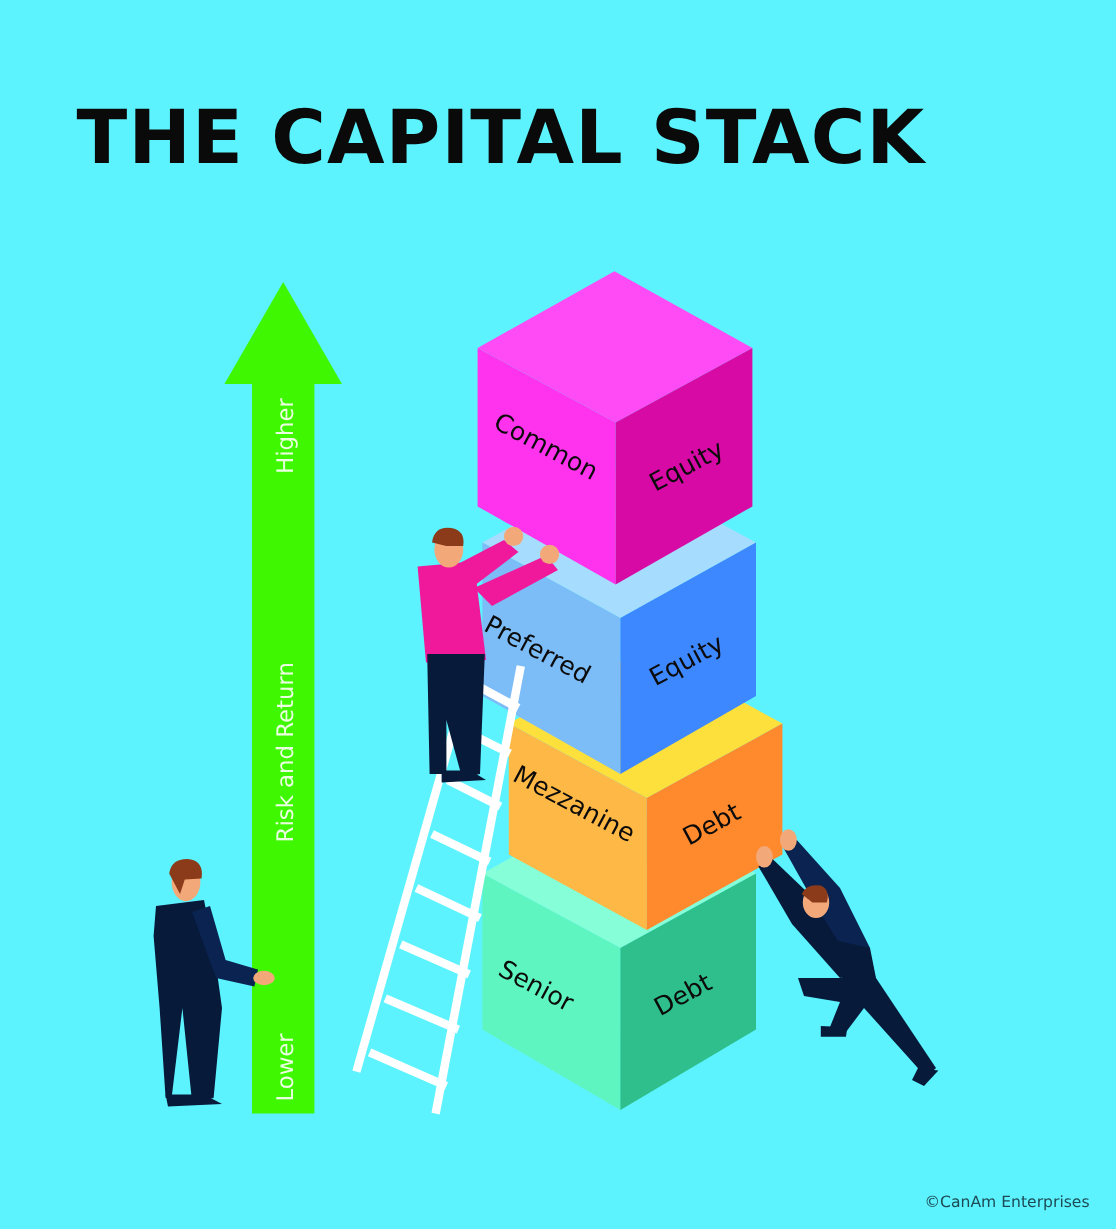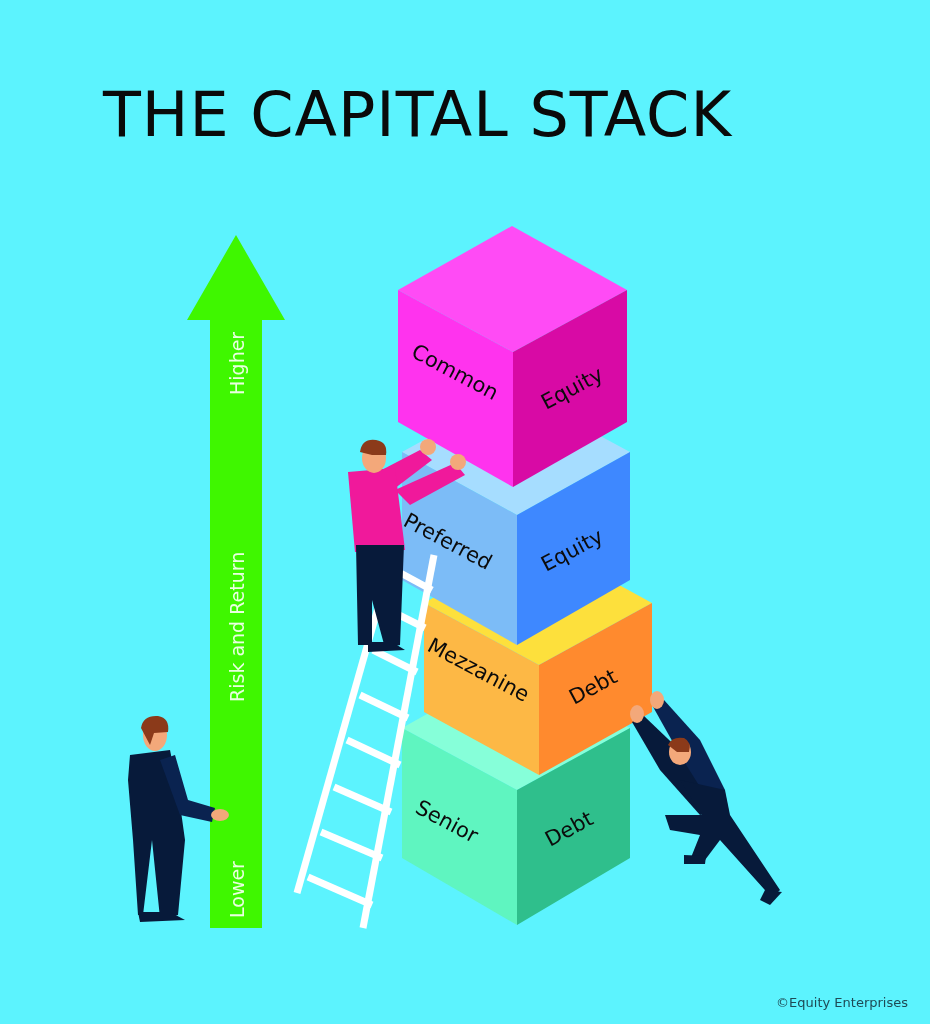--- a/index.html
+++ b/index.html
@@ -1,17 +1,17 @@
 <!DOCTYPE html>
 <html><head>
 <meta charset="utf-8">
 <style>
   html,body{margin:0;padding:0;}
   body{width:930px;height:1024px;background:#5cf3fe;position:relative;overflow:hidden;font-family:"DejaVu Sans","Liberation Sans",sans-serif;}
-  #title{position:absolute;left:0;width:835px;top:84px;text-align:center;font-family:"DejaVu Sans",sans-serif;font-weight:normal;font-size:62px;letter-spacing:1px;color:#0a0a0a;margin:0;line-height:1;transform:scaleX(1.0);}
+  #title{position:absolute;left:0;width:835px;top:84px;text-align:center;font-family:"DejaVu Sans",sans-serif;font-weight:bold;font-size:62px;letter-spacing:1px;color:#0a0a0a;margin:0;line-height:1;transform:scaleX(1.0);}
   #scene{position:absolute;left:0;top:0;width:930px;height:1024px;}
   .face-label{font-family:"DejaVu Sans",sans-serif;font-size:21px;fill:#0b0b0b;}
   .arrow-label{font-family:"DejaVu Sans",sans-serif;font-size:19px;fill:#e9ffe0;}
   #credit{position:absolute;right:22px;bottom:14px;font-family:"DejaVu Sans",sans-serif;font-size:13px;color:#1e4a55;}
 </style>
 </head>
 <body>
 
 <h1 id="title">THE CAPITAL STACK</h1>
 
@@ -101,13 +101,13 @@
     <polygon points="665,815 730,815 780,890 772,898 720,840 705,860 690,860 700,835 670,830" fill="#071a3a"></polygon>
     <polygon points="684,855 706,856 705,864 684,864" fill="#071a3a"></polygon>
     <polygon points="765,890 782,892 770,905 760,900" fill="#071a3a"></polygon>
     <ellipse cx="637" cy="714" rx="7" ry="9" fill="#f3a87a"></ellipse>
     <ellipse cx="657" cy="700" rx="7" ry="9" fill="#f3a87a"></ellipse>
     <ellipse cx="680" cy="752" rx="11" ry="13" fill="#f3a87a"></ellipse>
     <path d="M668,745 Q672,736 684,738 Q692,742 689,752 L677,752 Z" fill="#8b3a1a"></path>
   </g>
 </svg>
 
-<div id="credit">©Equity Enterprises</div>
+<div id="credit">©CanAm Enterprises</div>
 
 </body></html>

